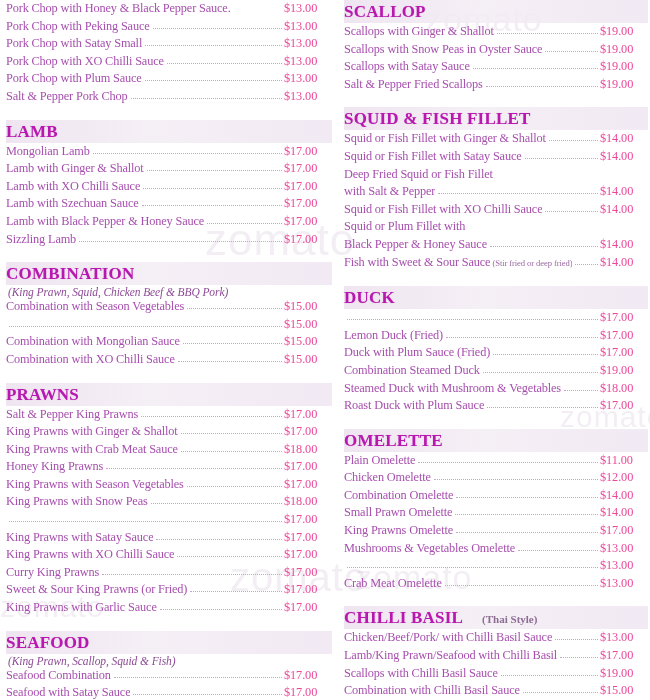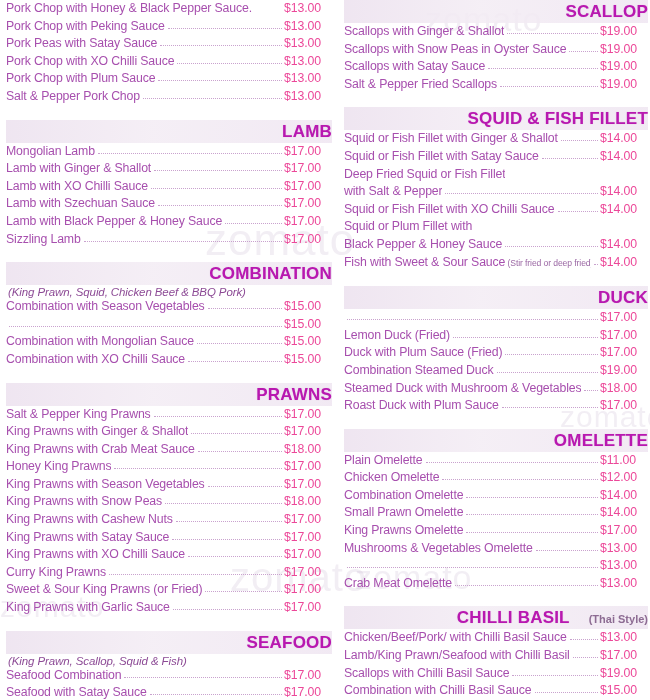--- a/index.html
+++ b/index.html
@@ -34,32 +34,33 @@
   .wm5 { left: 0px;   top: 590px; font-size: 30px; }
   .wm6 { left: 560px; top: 400px; font-size: 30px; }
 
   .page {
     position: relative;
     z-index: 1;
     display: flex;
     width: 650px;
     height: 700px;
     box-sizing: border-box;
+    font-family: Liberation Serif, serif;
   }
   .col {
     box-sizing: border-box;
     position: relative;
   }
   .col-left  { width: 336px; padding: 0 4px 0 6px; }
   .col-right { width: 314px; padding: 0 2px 0 8px; }
 
   
   .sec-head {
     position: relative;
-    text-align: right;
+    text-align: left;
     margin: 0;
     padding: 2px 0 1px 0;
     background: linear-gradient(to right,
                  rgba(238,228,240,0.95) 0%,
                  rgba(243,236,244,0.85) 45%,
                  rgba(240,231,242,0.9) 100%);
   }
   .sec-head .title {
     font-size: 17px;
     font-weight: 700;
@@ -141,21 +142,21 @@
           <span class="name">Pork Chop with Honey &amp; Black Pepper Sauce.</span>
           <span class="leader" style="border-bottom: none;"></span>
           <span class="price">$13.00</span>
         </li>
         <li class="row">
           <span class="name">Pork Chop with Peking Sauce</span>
           <span class="leader"></span>
           <span class="price">$13.00</span>
         </li>
         <li class="row">
-          <span class="name">Pork Peas with Satay Sauce</span>
+          <span class="name">Pork Chop with Satay Small</span>
           <span class="leader"></span>
           <span class="price">$13.00</span>
         </li>
         <li class="row">
           <span class="name">Pork Chop with XO Chilli Sauce</span>
           <span class="leader"></span>
           <span class="price">$13.00</span>
         </li>
         <li class="row">
           <span class="name">Pork Chop with Plum Sauce</span>
@@ -253,21 +254,20 @@
           <span class="name">King Prawns with Season Vegetables</span>
           <span class="leader"></span>
           <span class="price">$17.00</span>
         </li>
         <li class="row">
           <span class="name">King Prawns with Snow Peas</span>
           <span class="leader"></span>
           <span class="price">$18.00</span>
         </li>
         <li class="row">
-          <span class="name">King Prawns with Cashew Nuts</span>
           <span class="leader"></span>
           <span class="price">$17.00</span>
         </li>
         <li class="row">
           <span class="name">King Prawns with Satay Sauce</span>
           <span class="leader"></span>
           <span class="price">$17.00</span>
         </li>
         <li class="row">
           <span class="name">King Prawns with XO Chilli Sauce</span>

